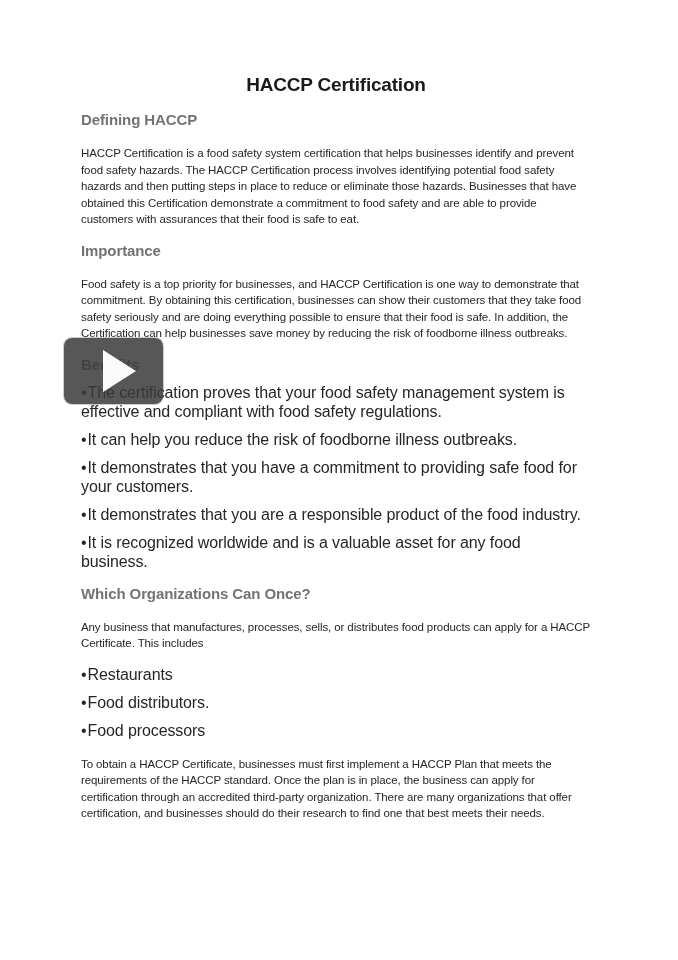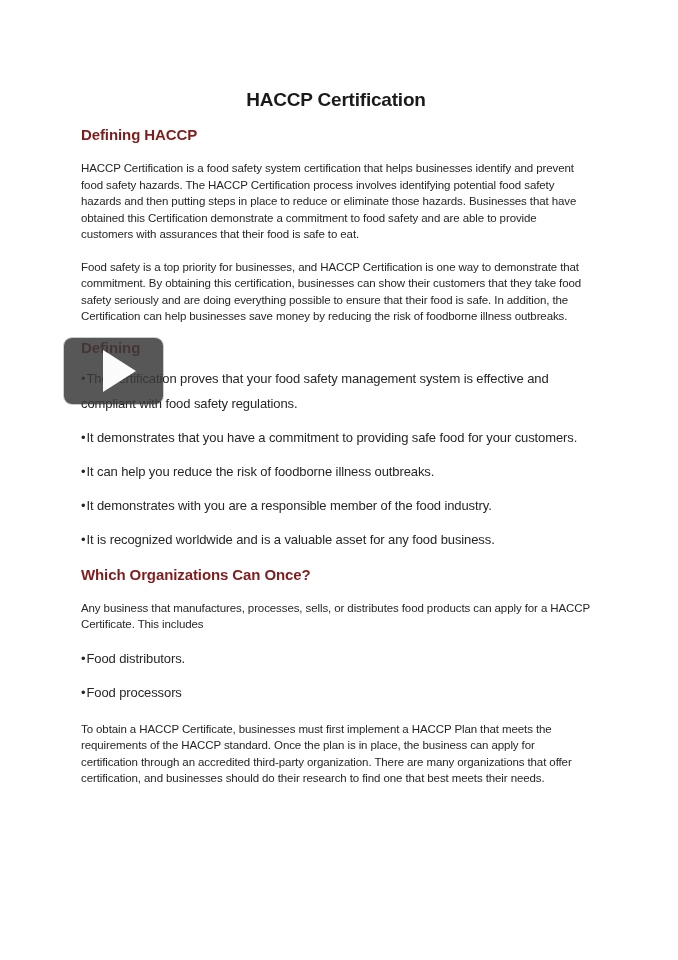--- a/index.html
+++ b/index.html
@@ -12,50 +12,50 @@
   .page {
     position: relative;
     width: 678px;
     height: 960px;
     background: #ffffff;
     overflow: hidden;
   }
   .doc {
     position: absolute;
     left: 81px;
-    top: 88px;
+    top: 73px;
     width: 510px;
     color: #262626;
   }
   .title {
     font-size: 19px;
     line-height: 24px;
     font-weight: bold;
     text-align: center;
     color: #1a1a1a;
     letter-spacing: -0.2px;
     margin: 0 0 12px 0;
   }
   .heading {
     font-size: 15px;
     line-height: 19px;
     font-weight: bold;
-    color: #7f1d1d;
+    color: #737373;
     letter-spacing: -0.1px;
     margin: 13px 0 9px 0;
   }
   .body-text {
     font-size: 11.5px;
     line-height: 16.5px;
     letter-spacing: -0.1px;
     margin: 16px 0 13px 0;
   }
   .bullet {
-    font-size: 13px;
-    line-height: 25px;
+    font-size: 16px;
+    line-height: 19px;
     letter-spacing: -0.1px;
     margin: 0 0 9px 0;
   }
   .bullet .glyph { margin-right: 1px; }
   .play-overlay {
     position: absolute;
     left: 64px;
     top: 338px;
     width: 99px;
     height: 66px;
@@ -83,31 +83,33 @@
 <body>
 
 <div class="page">
   <div class="doc">
 
     <h1 class="title">HACCP Certification</h1>
 
     <h2 class="heading">Defining HACCP</h2>
     <p class="body-text">HACCP Certification is a food safety system certification that helps businesses identify and prevent food safety hazards. The HACCP Certification process involves identifying potential food safety hazards and then putting steps in place to reduce or eliminate those hazards. Businesses that have obtained this Certification demonstrate a commitment to food safety and are able to provide customers with assurances that their food is safe to eat.</p>
 
+    <h2 class="heading">Importance</h2>
     <p class="body-text">Food safety is a top priority for businesses, and HACCP Certification is one way to demonstrate that commitment. By obtaining this certification, businesses can show their customers that they take food safety seriously and are doing everything possible to ensure that their food is safe. In addition, the Certification can help businesses save money by reducing the risk of foodborne illness outbreaks.</p>
 
-    <h2 class="heading">Defining</h2>
+    <h2 class="heading">Benefits</h2>
     <p class="bullet"><span class="glyph">•</span><span>The certification proves that your food safety management system is effective and compliant with food safety regulations.</span></p>
+    <p class="bullet"><span class="glyph">•</span><span>It can help you reduce the risk of foodborne illness outbreaks.</span></p>
     <p class="bullet"><span class="glyph">•</span><span>It demonstrates that you have a commitment to providing safe food for your customers.</span></p>
-    <p class="bullet"><span class="glyph">•</span><span>It can help you reduce the risk of foodborne illness outbreaks.</span></p>
-    <p class="bullet"><span class="glyph">•</span><span>It demonstrates with you are a responsible member of the food industry.</span></p>
+    <p class="bullet"><span class="glyph">•</span><span>It demonstrates that you are a responsible product of the food industry.</span></p>
     <p class="bullet"><span class="glyph">•</span><span>It is recognized worldwide and is a valuable asset for any food business.</span></p>
 
     <h2 class="heading">Which Organizations Can Once?</h2>
     <p class="body-text">Any business that manufactures, processes, sells, or distributes food products can apply for a HACCP Certificate. This includes</p>
+    <p class="bullet"><span class="glyph">•</span><span>Restaurants</span></p>
     <p class="bullet"><span class="glyph">•</span><span>Food distributors.</span></p>
     <p class="bullet"><span class="glyph">•</span><span>Food processors</span></p>
 
     <p class="body-text">To obtain a HACCP Certificate, businesses must first implement a HACCP Plan that meets the requirements of the HACCP standard. Once the plan is in place, the business can apply for certification through an accredited third-party organization. There are many organizations that offer certification, and businesses should do their research to find one that best meets their needs.</p>
 
   </div>
 
   <button class="play-overlay">
     <span class="play-triangle"></span>
   </button>

